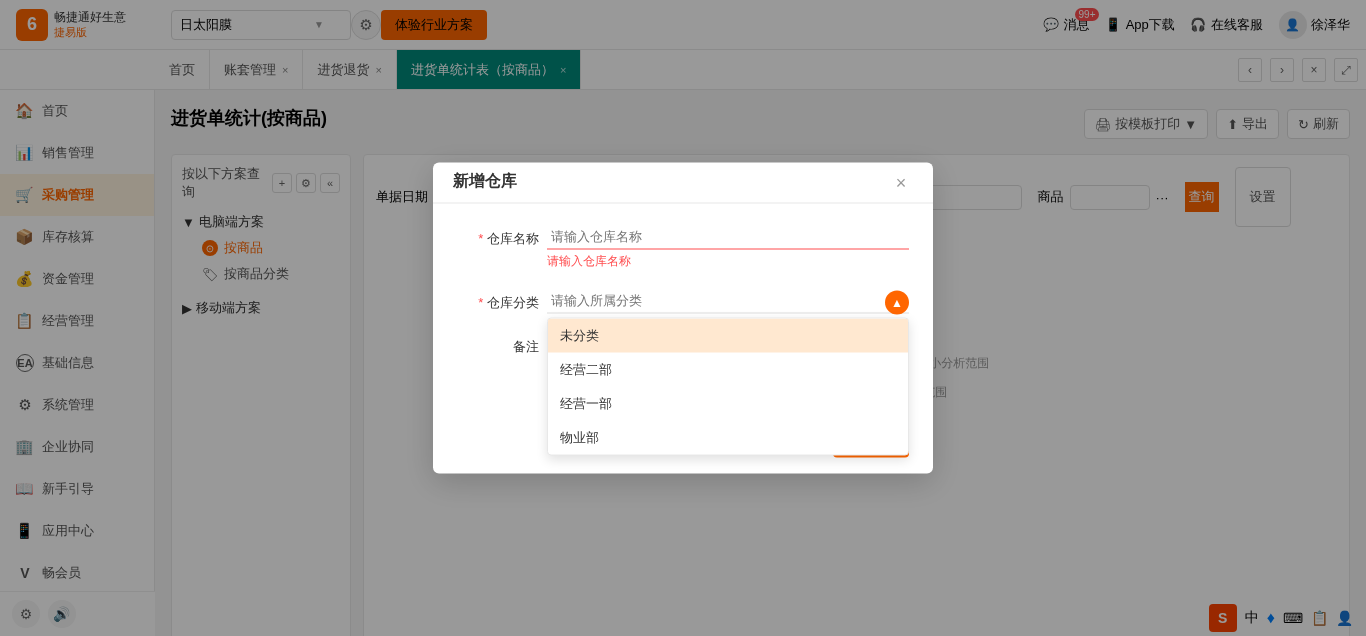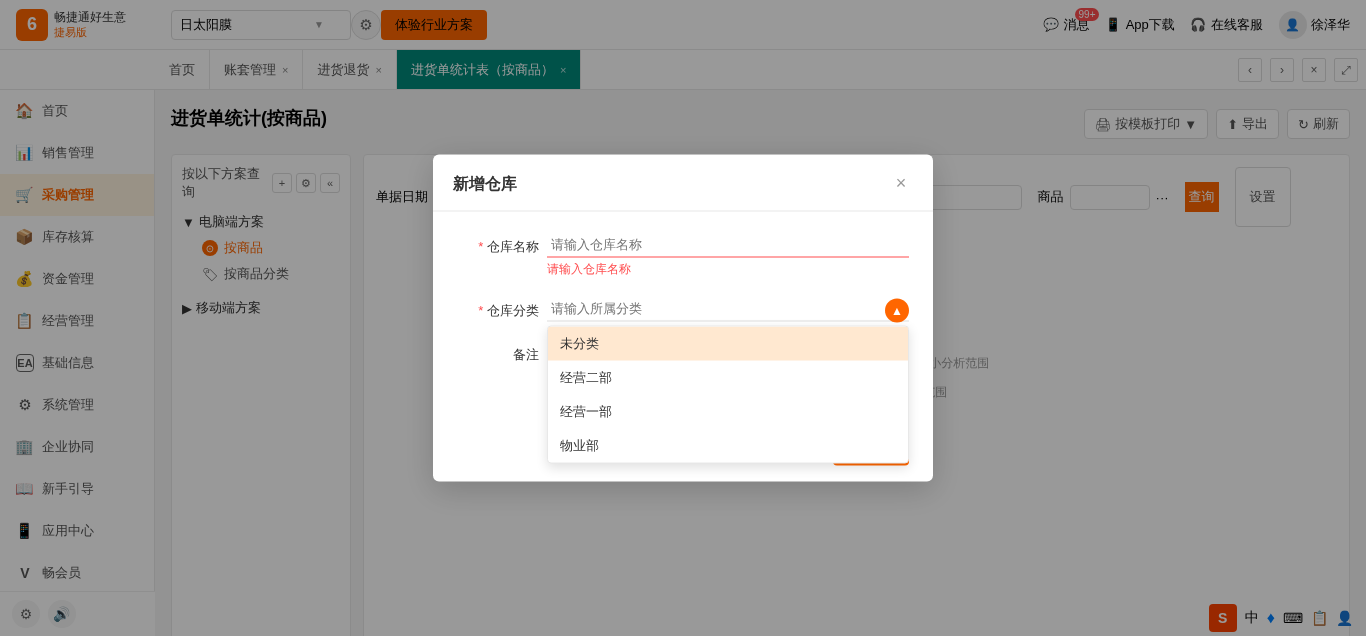--- a/index.html
+++ b/index.html
@@ -233,22 +233,22 @@
       top: 50%; left: 50%;
       transform: translate(-50%, -50%);
       width: 500px;
       background: #fff;
       border-radius: 6px;
       box-shadow: 0 8px 32px rgba(0,0,0,0.18);
       z-index: 200;
       overflow: visible;
     }
     .modal-header {
-      display: flex; align-items: flex-end; justify-content: space-between;
-      padding: 16px 20px;
+      display: flex; align-items: flex-start; justify-content: space-between;
+      padding: 8px 20px;
       border-bottom: 1px solid #e8e8e8;
     }
     .modal-title { font-size: 16px; font-weight: bold; color: #333; }
     .modal-close {
       width: 24px; height: 24px; cursor: pointer;
       display: flex; align-items: center; justify-content: center;
       color: #999; font-size: 18px; border-radius: 50%;
     }
     .modal-body { padding: 20px 24px; }
     .form-row {
@@ -428,21 +428,21 @@
     </div>
     <div class="sidebar-item">
       <span class="sidebar-icon">💰</span>
       <span>资金管理</span>
     </div>
     <div class="sidebar-item">
       <span class="sidebar-icon">📋</span>
       <span>经营管理</span>
     </div>
     <div class="sidebar-item">
-      <span class="sidebar-icon" style="font-size:11px;font-weight:bold;border:1px solid #666;border-radius:4px;padding:1px 2px;">EA</span>
+      <span class="sidebar-icon" style="font-size:11px;font-weight:bold;border:1px solid #666;border-radius:9px;padding:1px 2px;">EA</span>
       <span>基础信息</span>
     </div>
     <div class="sidebar-item">
       <span class="sidebar-icon">⚙</span>
       <span>系统管理</span>
     </div>
     <div class="sidebar-item">
       <span class="sidebar-icon">🏢</span>
       <span>企业协同</span>
     </div>

